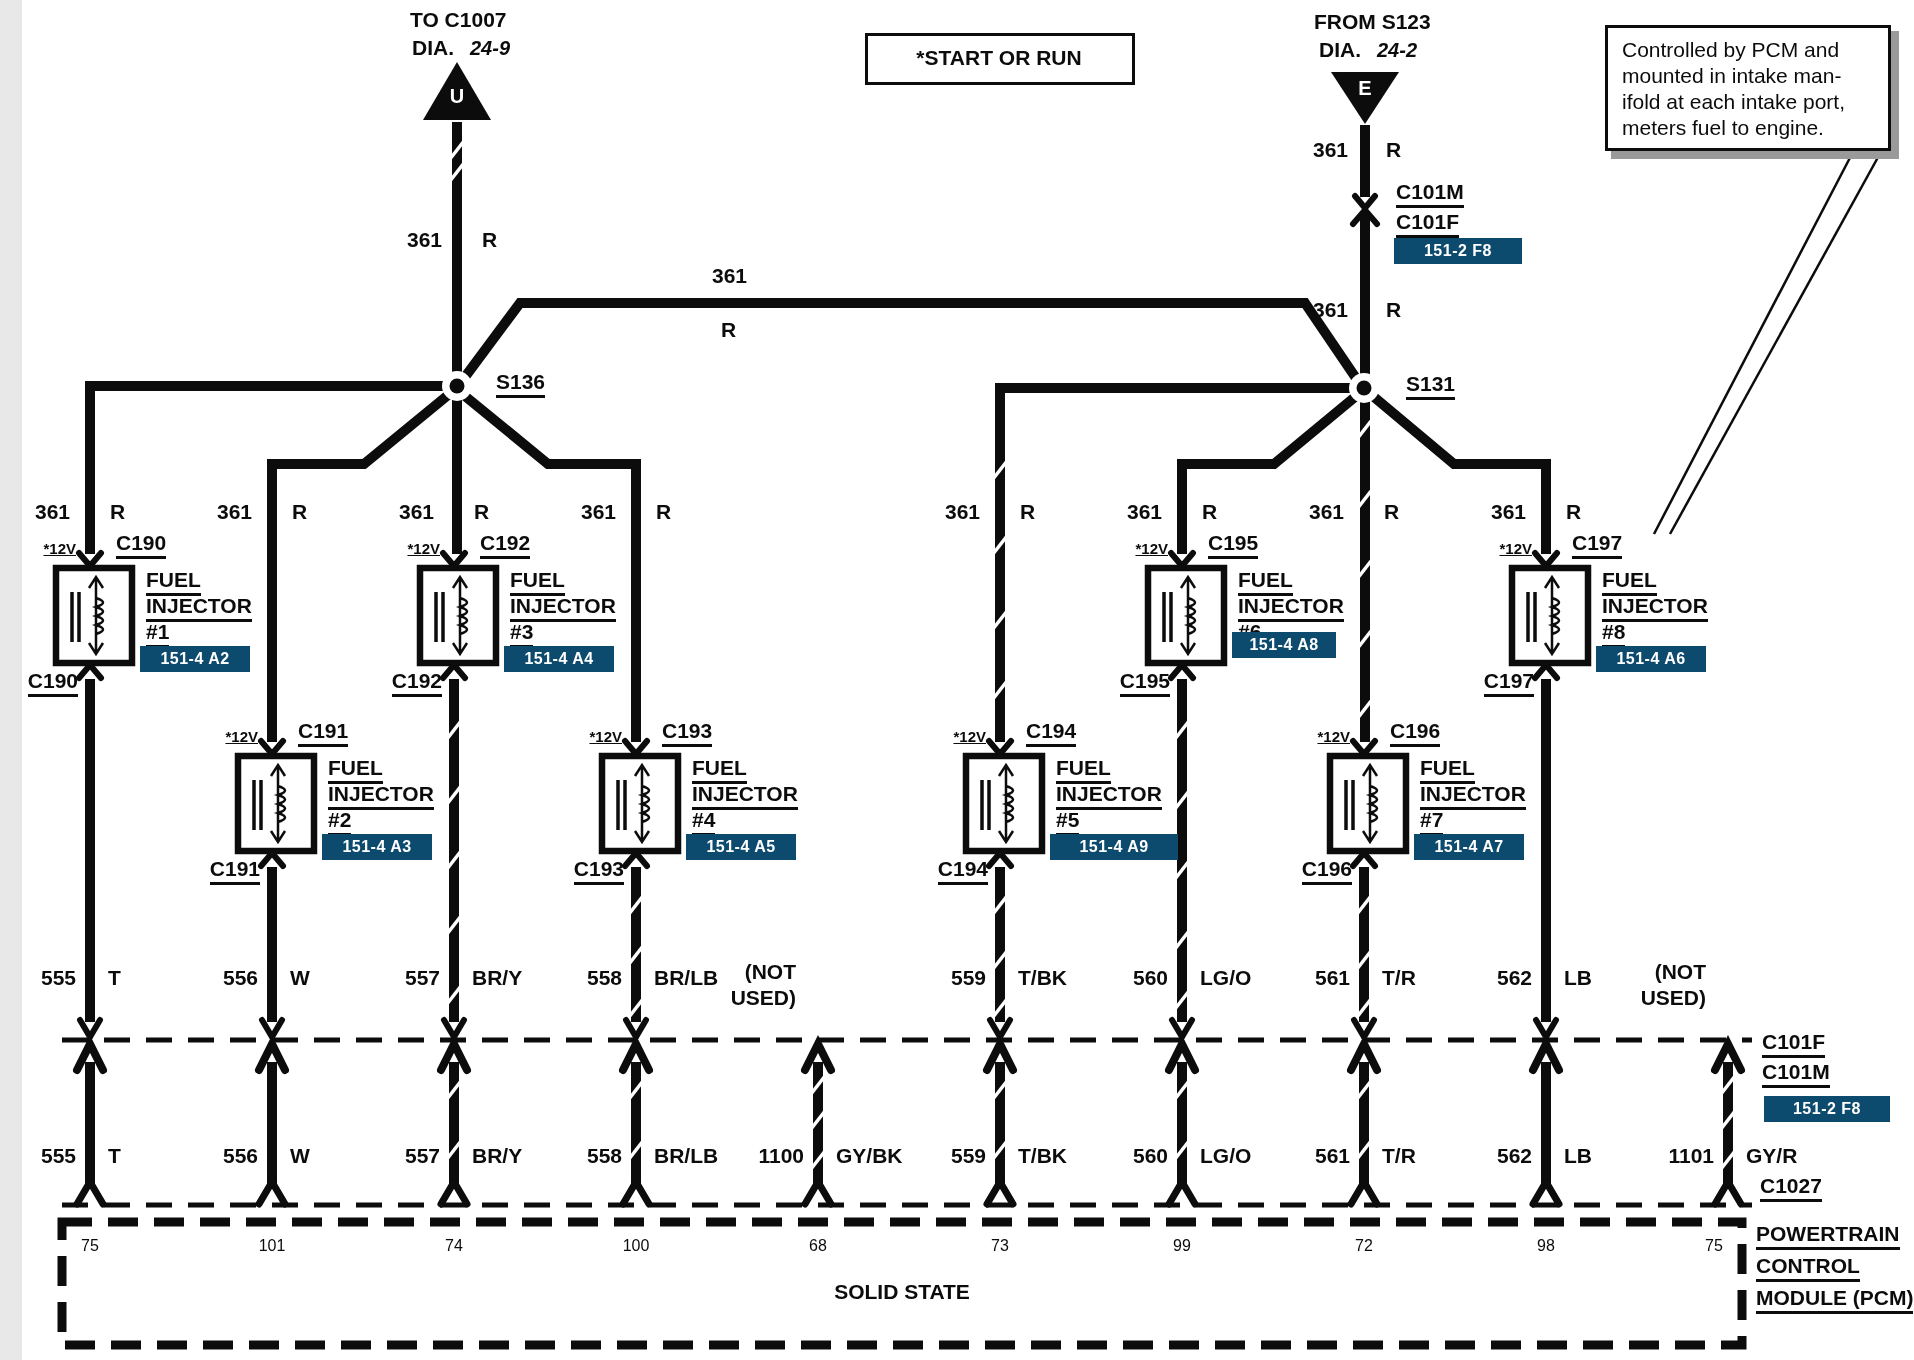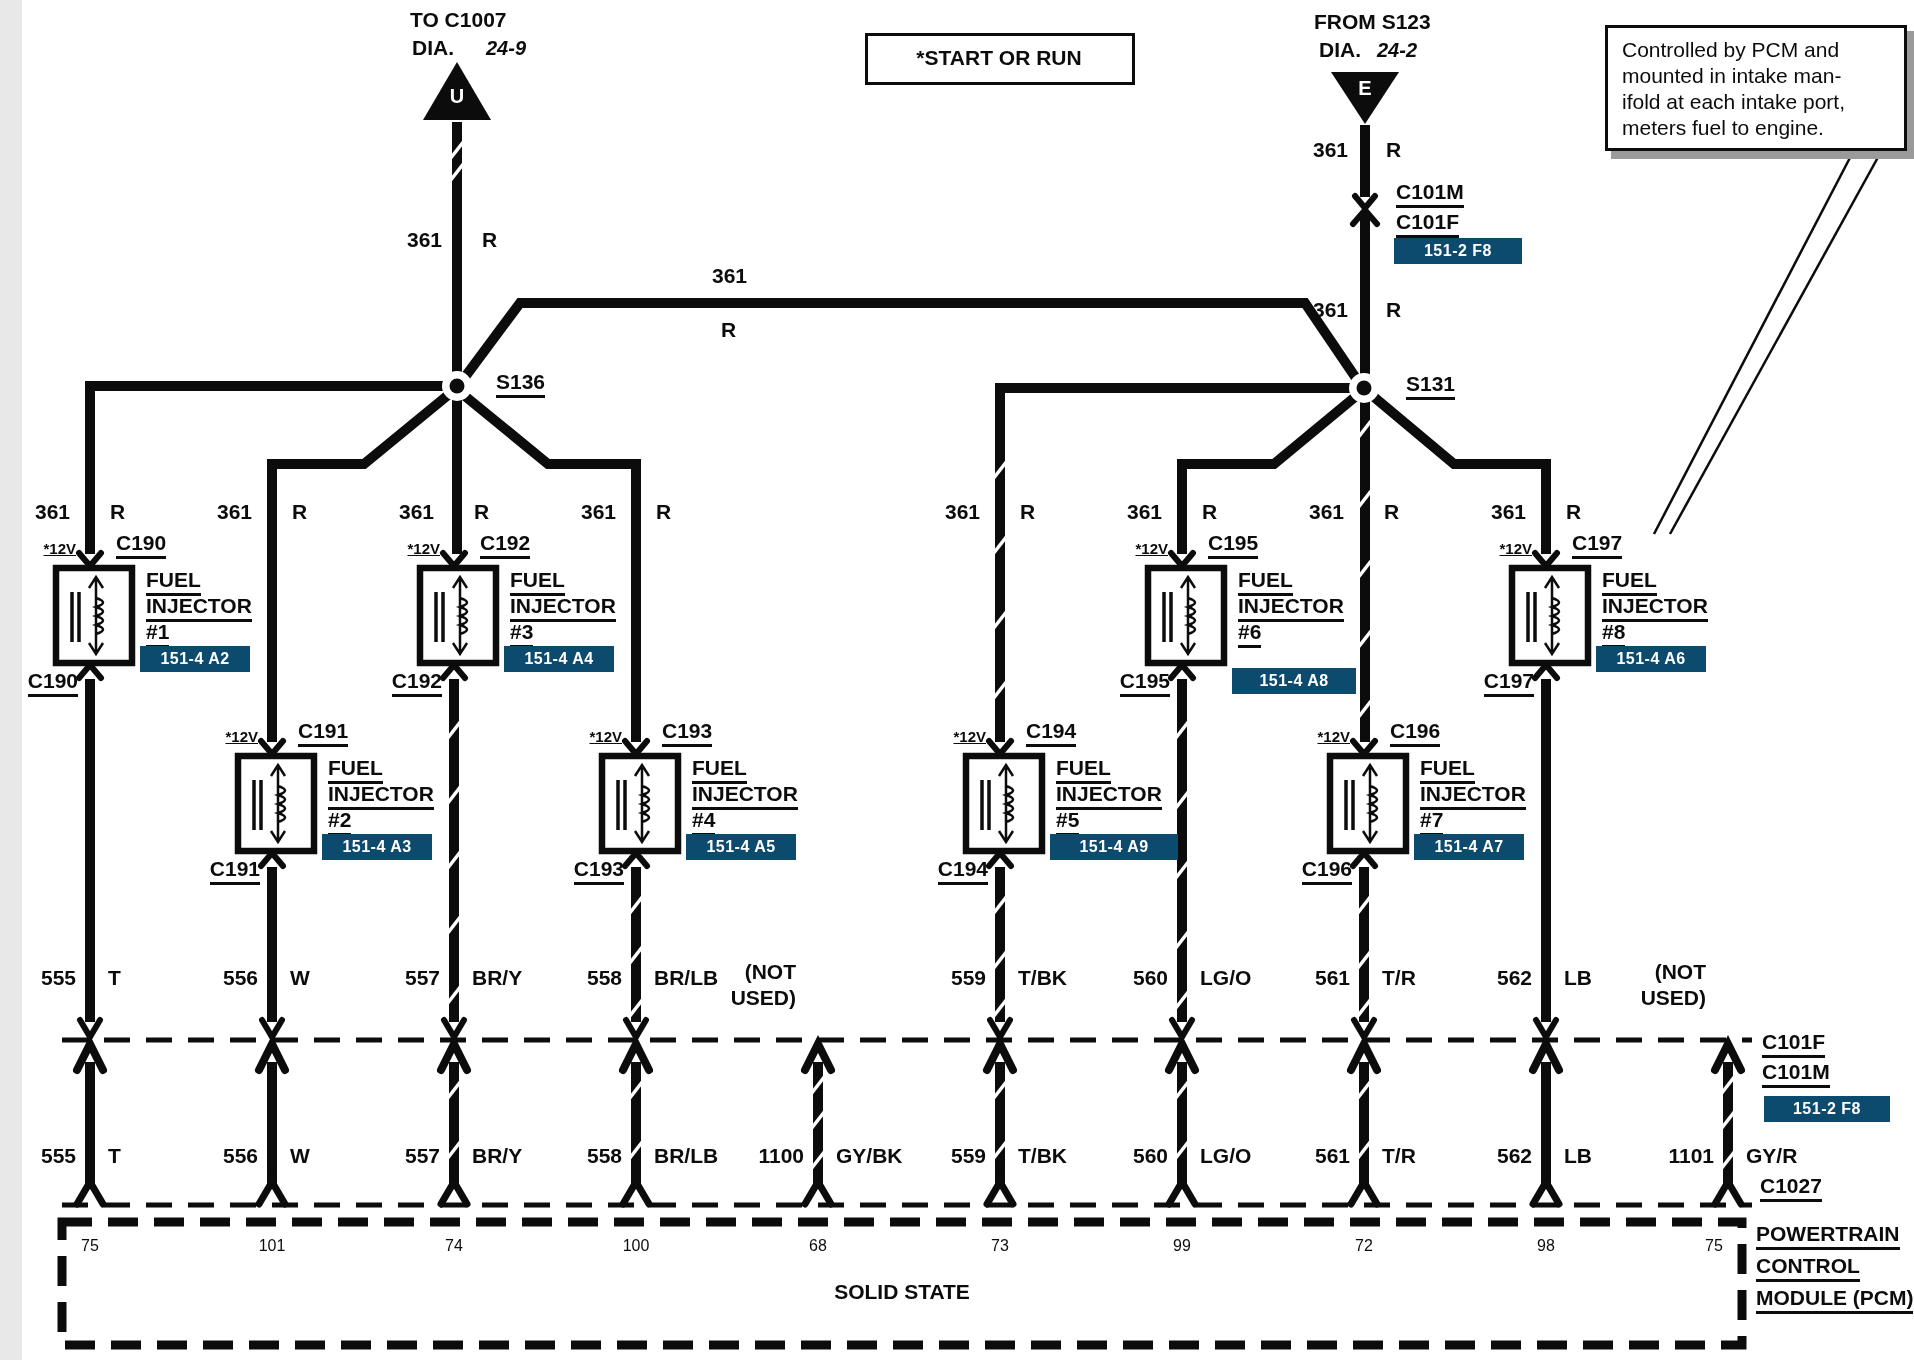--- a/index.html
+++ b/index.html
@@ -9,21 +9,21 @@
   .lbl{position:absolute;white-space:nowrap;font:700 21px/1.12 "Liberation Sans",sans-serif;color:#0c0c0c;}
   .sm{font-size:15px;text-decoration:underline;}
   .it{font-style:italic;font-weight:700;font-size:20px;}
   .u{border-bottom:3px solid #0c0c0c;padding-bottom:1px;display:inline-block;}
   .ctr{text-align:center;}
   .codebox{position:absolute;background:#0c4a6e;color:#ffffff;font:700 16px/26px "Liberation Sans",sans-serif;
            text-align:center;letter-spacing:.5px;}
   .whitetri{position:absolute;color:#ffffff;font:700 20px/20px "Liberation Sans",sans-serif;text-align:center;}
   .outline-box{position:absolute;border:3px solid #0c0c0c;background:#fff;}
   .callout{position:absolute;left:1583px;top:25px;width:280px;height:120px;border:3px solid #0c0c0c;
-           background:#fff;box-shadow:7px 7px 0 1px #9a9a9a;padding-left:16px;}
+           background:#fff;box-shadow:7px 7px 0 1px #9a9a9a;}
   .callout div{position:absolute;left:14px;font:400 21px/1 "Liberation Sans",sans-serif;white-space:nowrap;}
   .pin{position:absolute;font:400 16px/1 "Liberation Sans",sans-serif;text-align:center;width:80px;}
 </style>
 </head>
 <body>
 
 <div class="canvas">
 
 <svg class="wiring" width="1914" height="1360" viewBox="0 0 1914 1360">
   <g stroke="#0c0c0c" stroke-width="10" fill="none">
@@ -215,21 +215,21 @@
         <line x1="1335" y1="1099" x2="1349" y2="1081"></line>
         <line x1="1335" y1="1159" x2="1349" y2="1141"></line>
     <line x1="1699" y1="1094" x2="1713" y2="1076"></line>
         <line x1="1699" y1="1129" x2="1713" y2="1111"></line>
         <line x1="1699" y1="1169" x2="1713" y2="1151"></line>
   </g>
 </svg>
 
 <div class="lbl" style="left:388px;top:8px">TO C1007</div>
 <div class="lbl" style="left:390px;top:36px">DIA.</div>
-<div class="lbl it" style="left:464px;top:37px">24-9</div>
+<div class="lbl it" style="left:448px;top:37px">24-9</div>
 <div class="whitetri" style="left:420px;top:86px;width:30px">U</div>
 
 <div class="lbl" style="left:1292px;top:10px">FROM S123</div>
 <div class="lbl" style="left:1297px;top:38px">DIA.</div>
 <div class="lbl it" style="left:1355px;top:39px">24-2</div>
 <div class="whitetri" style="left:1328px;top:78px;width:30px">E</div>
 
 <div class="outline-box" style="left:843px;top:33px;width:264px;height:46px"></div>
 <div class="lbl ctr" style="left:843px;top:46px;width:268px">*START OR RUN</div>
 
@@ -306,21 +306,21 @@
 <div class="codebox" style="left:1028px;top:834px;width:128px">151-4 A9</div>
 <div class="lbl" style="right:948px;top:857px"><span class="u">C194</span></div>
 
 <div class="lbl" style="right:774px;top:500px">361</div>
 <div class="lbl" style="left:1180px;top:500px">R</div>
 <div class="lbl sm" style="right:768px;top:541px">*12V</div>
 <div class="lbl" style="left:1186px;top:531px"><span class="u">C195</span></div>
 <div class="lbl" style="left:1216px;top:568px"><span class="u">FUEL</span></div>
 <div class="lbl" style="left:1216px;top:594px"><span class="u">INJECTOR</span></div>
 <div class="lbl" style="left:1216px;top:620px"><span class="u">#6</span></div>
-<div class="codebox" style="left:1210px;top:668px;width:124px">151-4 A8</div>
+<div class="codebox" style="left:1210px;top:632px;width:104px">151-4 A8</div>
 <div class="lbl" style="right:766px;top:669px"><span class="u">C195</span></div>
 
 <div class="lbl" style="right:592px;top:500px">361</div>
 <div class="lbl" style="left:1362px;top:500px">R</div>
 <div class="lbl sm" style="right:586px;top:729px">*12V</div>
 <div class="lbl" style="left:1368px;top:719px"><span class="u">C196</span></div>
 <div class="lbl" style="left:1398px;top:756px"><span class="u">FUEL</span></div>
 <div class="lbl" style="left:1398px;top:782px"><span class="u">INJECTOR</span></div>
 <div class="lbl" style="left:1398px;top:808px"><span class="u">#7</span></div>
 <div class="codebox" style="left:1392px;top:834px;width:110px">151-4 A7</div>

